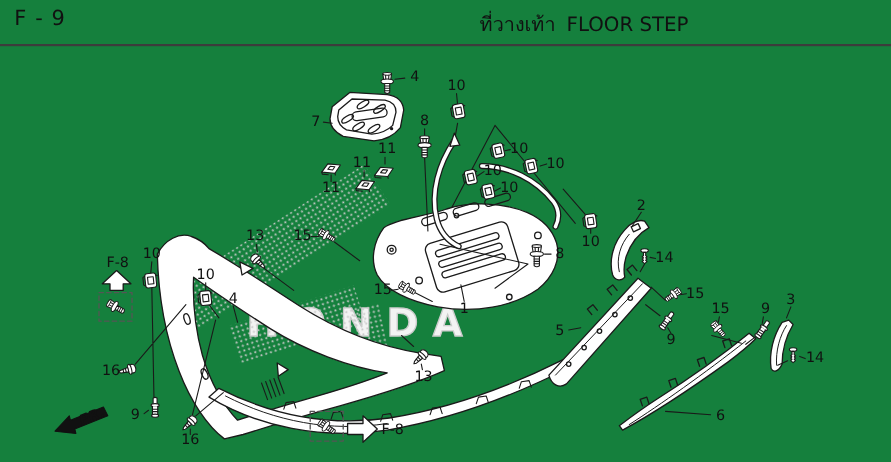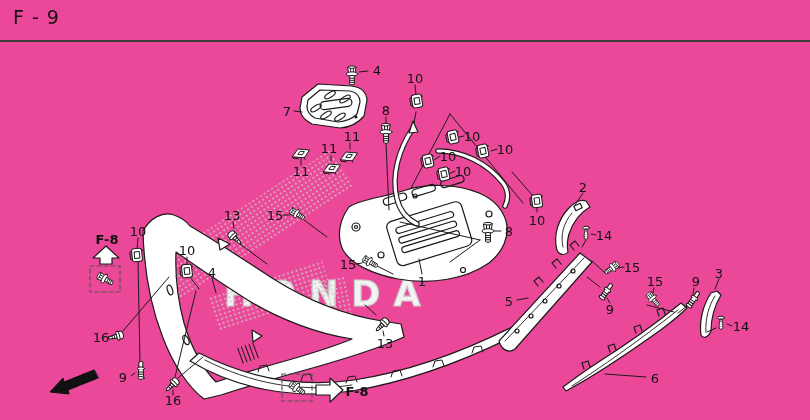--- a/index.html
+++ b/index.html
@@ -1,38 +1,41 @@
 <!DOCTYPE html>
 <html><head>
 <meta charset="utf-8">
 <style>
   html,body{margin:0;padding:0;background:#fff;}
-  .page{position:relative;width:810px;height:420px;background:#ec4899;overflow:hidden;
+  .page{position:relative;width:810px;height:420px;background:#15803d;overflow:hidden;
         font-family:"DejaVu Sans","Liberation Sans",sans-serif;color:#111;}
   .page-code{position:absolute;left:13px;top:6px;font-size:19px;letter-spacing:1px;}
   .title{position:absolute;left:436px;top:7px;font-size:18px;white-space:nowrap;}
   .title .en{margin-left:10px;}
   .hr{position:absolute;left:0;top:40px;width:810px;height:2px;background:#3c3c3c;}
   .canvas{position:absolute;left:0;top:0;width:810px;height:420px;}
   .watermark{position:absolute;left:224px;top:274px;font-size:35px;font-weight:700;
              letter-spacing:13px;color:#f3f3f3;-webkit-text-stroke:1.2px #cccccc;
              user-select:none;}
   svg.art{position:absolute;left:0;top:0;}
   .co{position:absolute;transform:translate(-50%,-50%);font-size:13px;color:#111;
       line-height:1;white-space:nowrap;}
-  .reftxt{position:absolute;transform:translate(-50%,-50%);font-size:13px;font-weight:700;}
+  .reftxt{position:absolute;transform:translate(-50%,-50%);font-size:13px;font-weight:400;}
   .frtxt{position:absolute;transform:translate(-50%,-50%) rotate(-22deg);
          font-size:13px;font-weight:700;font-style:italic;}
 </style>
 </head>
 <body>
 
 <div class="page">
 
   <span class="page-code">F - 9</span>
+  <div class="title">
+    <span>ที่วางเท้า</span><span class="en">FLOOR STEP</span>
+  </div>
   <div class="hr"></div>
 
   <div class="canvas" id="canvas">
 
     <div class="watermark">HONDA</div>
 
     <svg class="art" width="810" height="420" viewBox="0 0 810 420" fill="none" stroke-linecap="round" stroke-linejoin="round">
       <defs>
         <pattern id="dots" width="4.5" height="4.5" patternUnits="userSpaceOnUse">
           <circle cx="1.2" cy="1.2" r="1" fill="#c9c9c9"></circle>

